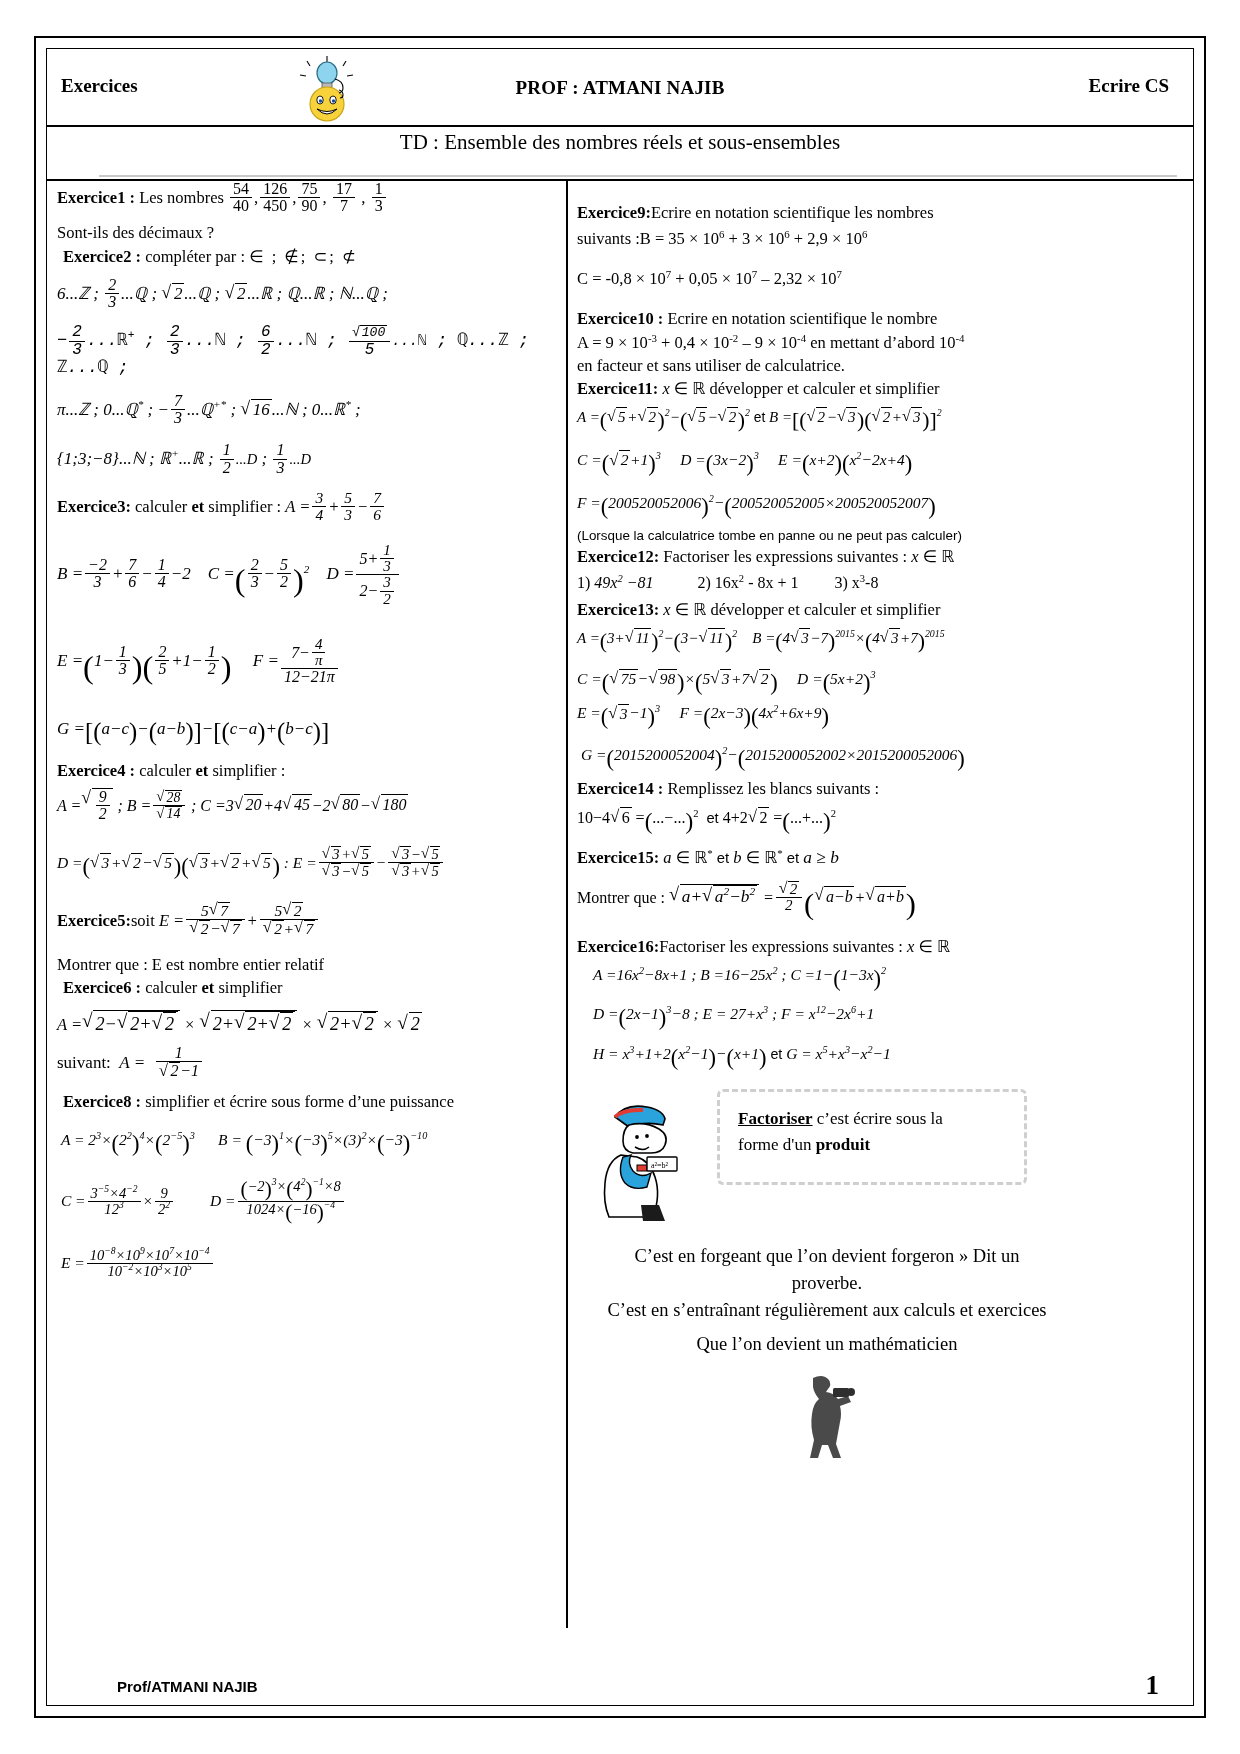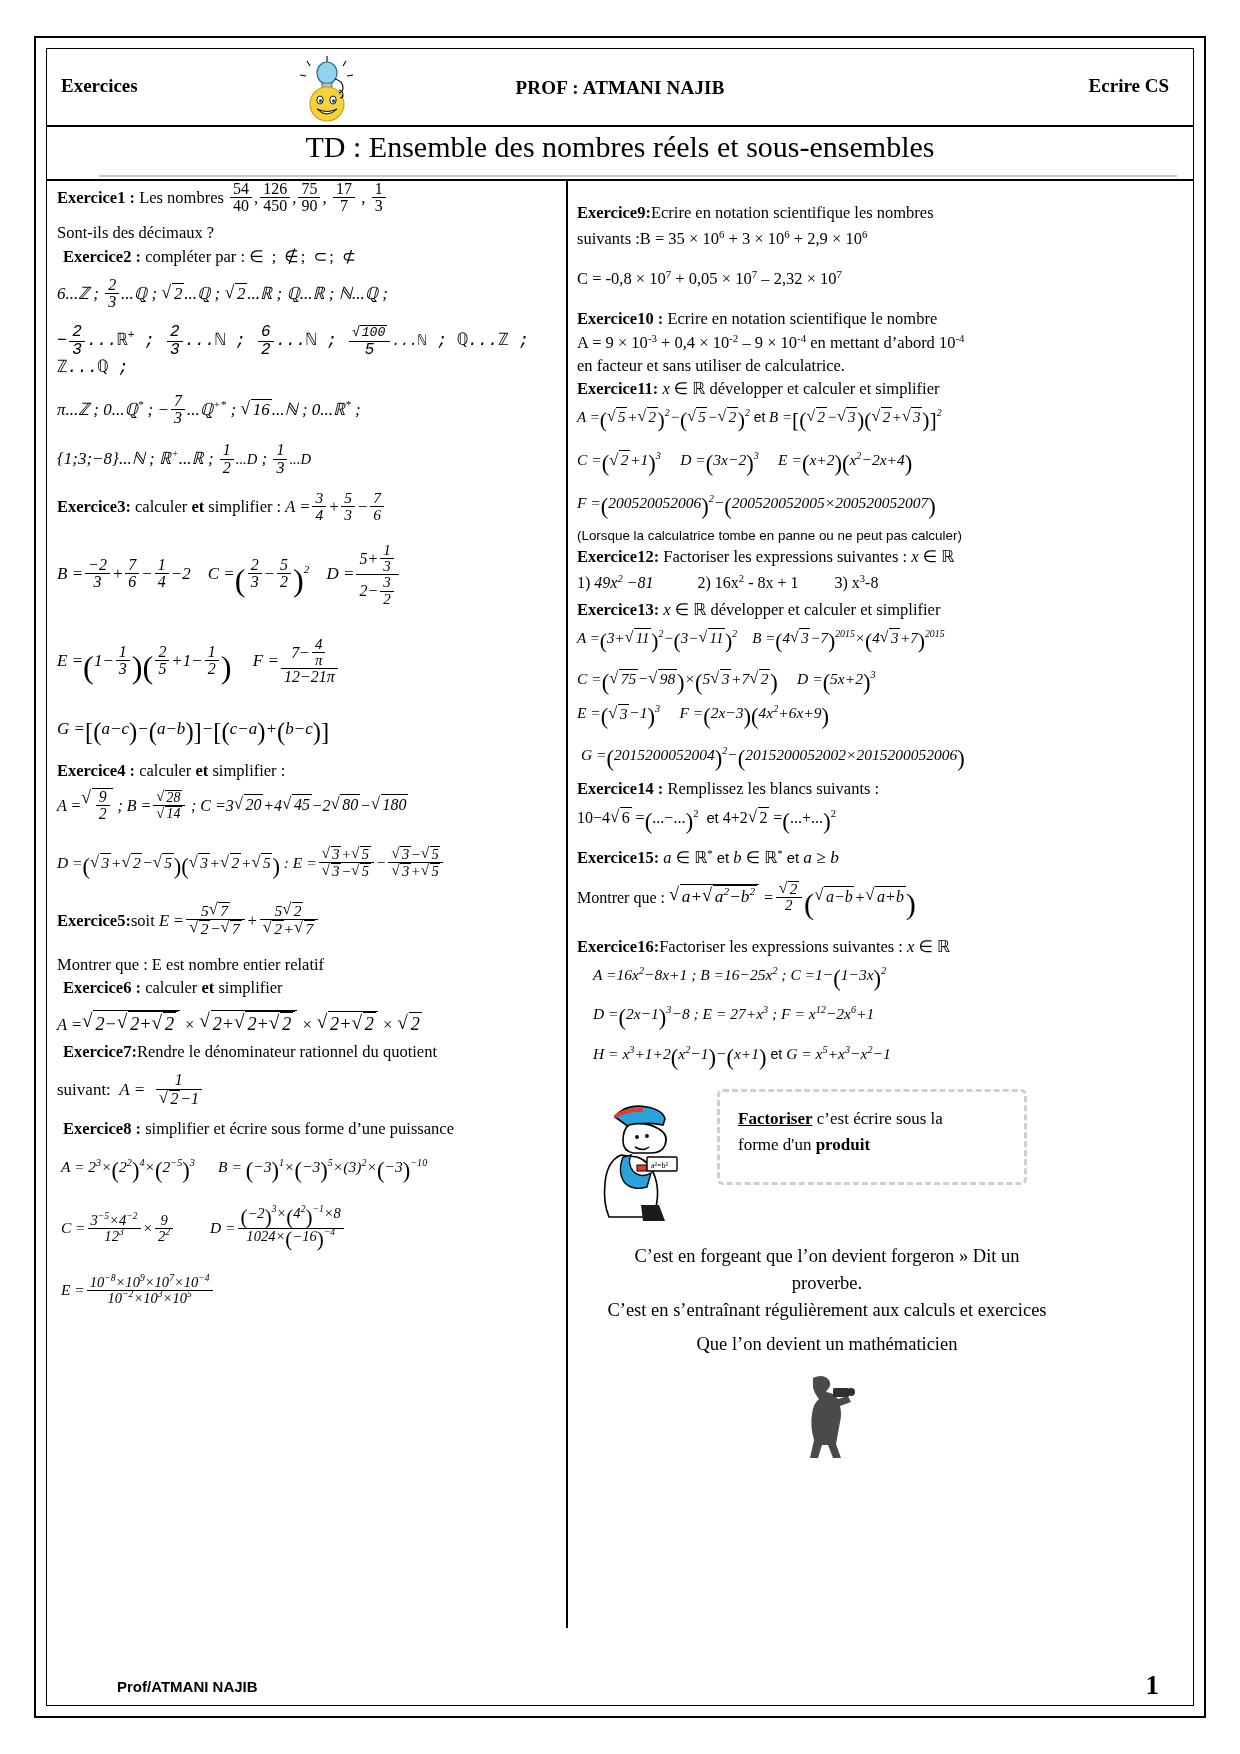--- a/index.html
+++ b/index.html
@@ -46,21 +46,21 @@
     position:absolute;left:248px;top:6px;width:64px;height:68px;
   }
   .title-bar{
     position:relative;
     height:54px;
     border-bottom:2px solid #000;
     box-sizing:border-box;
   }
   .title-bar .title{
     position:absolute;left:50%;top:3px;transform:translateX(-50%);
-    font-size:30px;white-space:nowrap;
+    font-size:21px;white-space:nowrap;
   }
   .tb-underline{
     position:absolute;left:52px;right:16px;bottom:2px;height:2px;background:#c9c9c9;
   }
   
   .cols{
     position:relative;
     height:1465px;
   }
   .vrule{
@@ -221,23 +221,20 @@
       <div class="ln" style="margin-top:18px;">Montrer que :  E  est nombre entier relatif</div>
 
       <div class="ln" style="margin-left:6px;">
         <b>Exercice6 :</b>
         <span>calculer <b>et </b>simplifier</span>
       </div>
       <div class="mathline" style="margin-top:12px;font-size:16.5px;">
         A =<span class="rad" style="font-size:1.1em"><span class="rsym">√</span><span class="rbody">2−<span class="rad"><span class="rsym">√</span><span class="rbody">2+<span class="rad"><span class="rsym">√</span><span class="rbody">2</span></span></span></span></span></span> × <span class="rad" style="font-size:1.1em"><span class="rsym">√</span><span class="rbody">2+<span class="rad"><span class="rsym">√</span><span class="rbody">2+<span class="rad"><span class="rsym">√</span><span class="rbody">2</span></span></span></span></span></span> × <span class="rad" style="font-size:1.1em"><span class="rsym">√</span><span class="rbody">2+<span class="rad"><span class="rsym">√</span><span class="rbody">2</span></span></span></span> × <span class="rad" style="font-size:1.1em"><span class="rsym">√</span><span class="rbody">2</span></span>
       </div>
 
-      <div class="ln" style="margin-left:6px;margin-top:6px;">
-        <b>Exercice7:</b><span>Rendre le dénominateur rationnel du quotient</span>
-      </div>
       <div class="mathline" style="margin-top:10px;">
         <span class="nb">suivant:</span>
         &nbsp;A = &nbsp;<span class="fr"><span class="n">1</span><span class="d"><span class="rad"><span class="rsym">√</span><span class="rbody">2</span></span>−1</span></span>
       </div>
 
       <div class="ln" style="margin-left:6px;margin-top:12px;">
         <b>Exercice8 :</b>
         <span>simplifier et écrire sous forme d’une puissance</span>
       </div>
 

